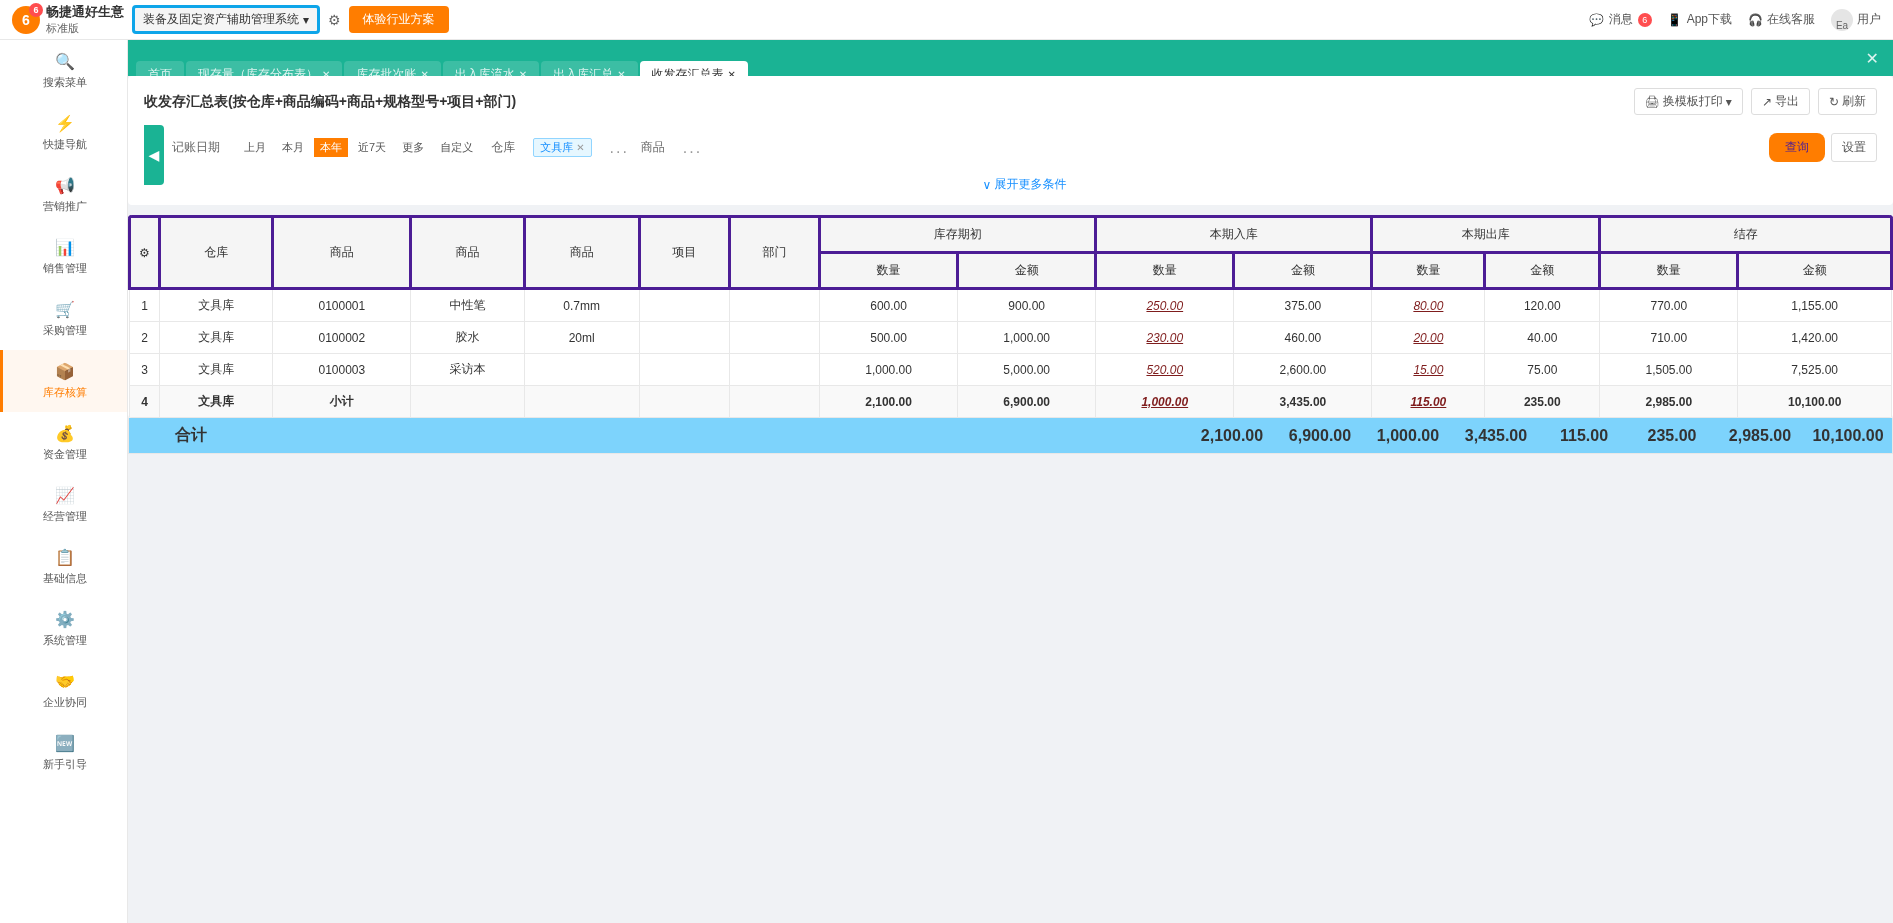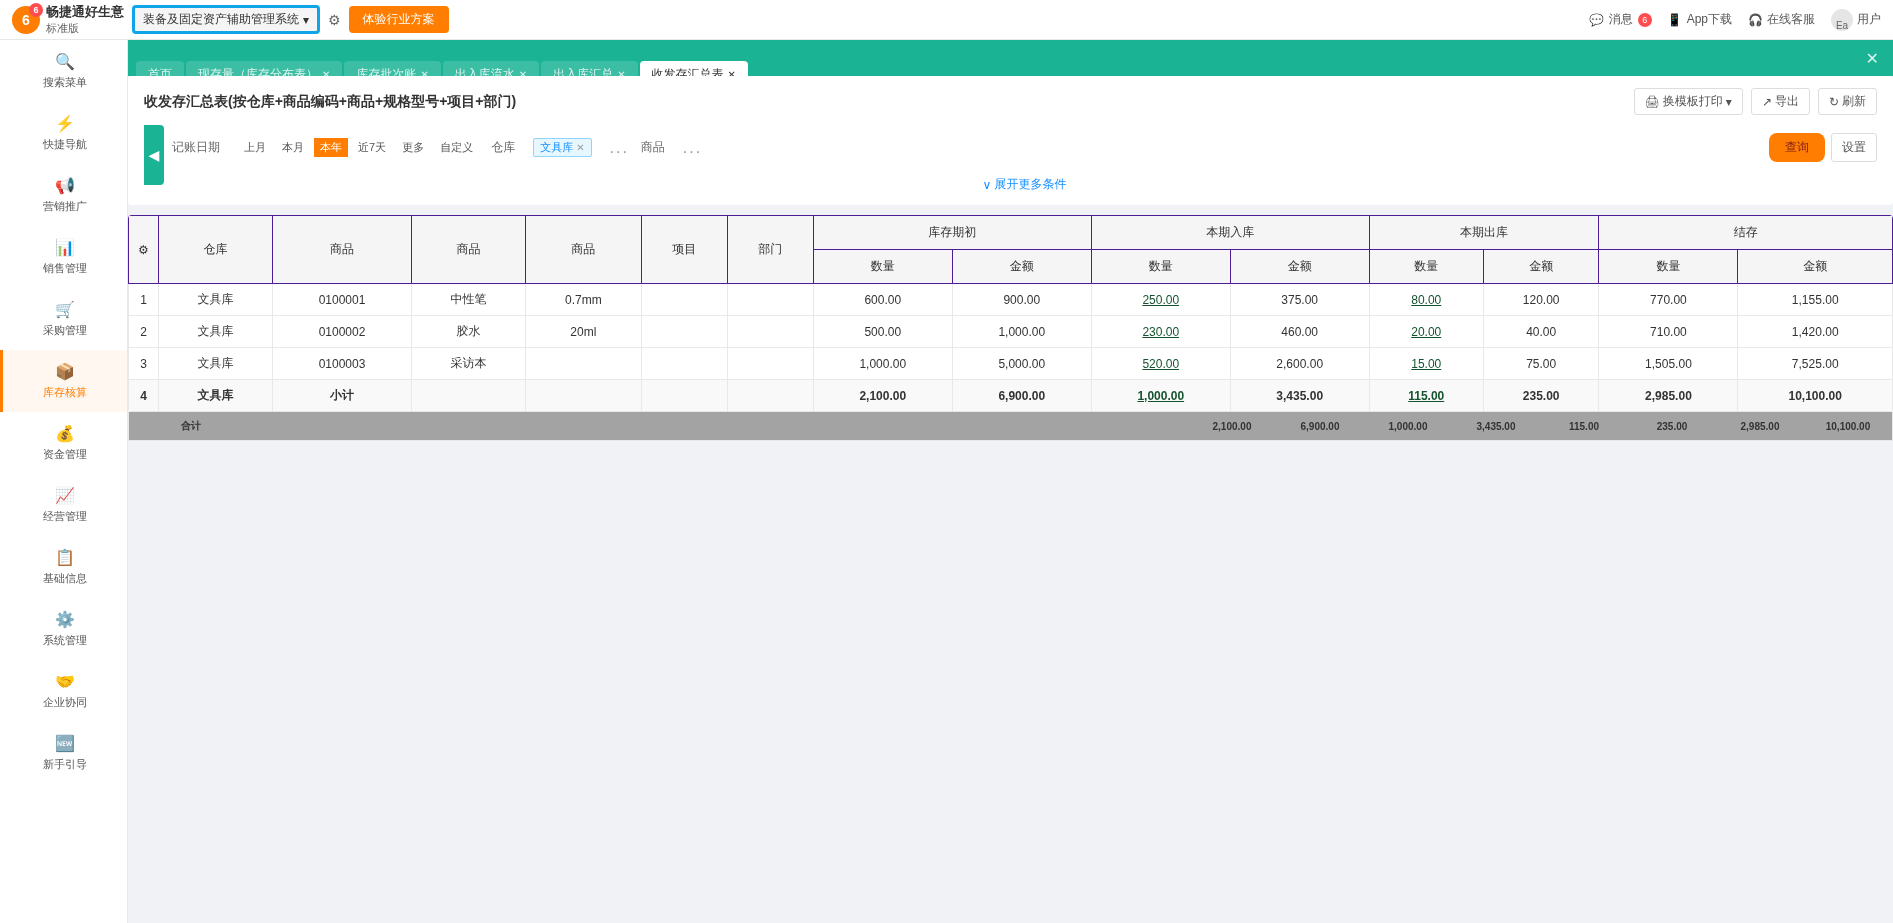--- a/index.html
+++ b/index.html
@@ -70,31 +70,31 @@
     .date-range { font-size: 11px; color: #999; }
     .warehouse-tag { display: flex; align-items: center; gap: 3px; background: #e6f7ff; border: 1px solid #91d5ff; border-radius: 2px; padding: 1px 6px; font-size: 11px; color: #1890ff; }
     .tag-x { cursor: pointer; color: #999; font-size: 10px; }
     .filter-dots { color: #999; cursor: pointer; font-size: 16px; letter-spacing: 2px; }
     .expand-btn { display: flex; align-items: center; gap: 3px; color: #1890ff; font-size: 12px; cursor: pointer; border: none; background: none; }
 
     
     .collapse-btn { width: 20px; height: 60px; background: #1ab394; color: #fff; border-radius: 0 4px 4px 0; display: flex; align-items: center; justify-content: center; cursor: pointer; font-size: 14px; flex-shrink: 0; }
 
     
-    .query-btn { background: #ff7d00; color: #7f1d1d; border: none; border-radius: 8px; padding: 5px 16px; cursor: pointer; font-size: 12px; }
+    .query-btn { background: #ff7d00; color: #4c1d95; border: none; border-radius: 8px; padding: 5px 16px; cursor: pointer; font-size: 12px; }
     .settings-btn { background: #fff; color: #555; border: 1px solid #ddd; border-radius: 3px; padding: 5px 10px; cursor: pointer; font-size: 12px; }
 
     
     .table-container { background: #fff; border-radius: 4px; overflow: auto; }
     table { width: 100%; border-collapse: collapse; font-size: 12px; }
     thead tr { background: #f5f5f5; }
-    th { padding: 8px 6px; text-align: center; border: 1px solid #4c1d95; font-weight: normal; color: #333; white-space: nowrap; font-size: 12px; }
+    th { padding: 8px 6px; text-align: center; border: 3px solid #4c1d95; font-weight: normal; color: #333; white-space: nowrap; font-size: 12px; }
     td { padding: 7px 6px; text-align: center; border: 1px solid #e8e8e8; color: #333; white-space: nowrap; }
     .subtotal-row td { font-weight: bold; background: #f9f9f9; }
-    .underline { text-decoration: underline; cursor: pointer; color: #14532d; }
+    .underline { text-decoration: underline; cursor: pointer; color: #7f1d1d; font-style: italic; }
     .settings-col { width: 30px; cursor: pointer; }
     th.settings-col { background: #f5f5f5; }
   </style>
 </head>
 <body>
 
 <div class="top-header">
   <div class="top-header-left">
     <div class="logo-area">
       <div class="logo-icon">
@@ -387,21 +387,21 @@
               <td>3,435.00</td>
               <td><span class="underline">115.00</span></td>
               <td>235.00</td>
               <td>2,985.00</td>
               <td>10,100.00</td>
             </tr>
           </tbody>
         </table>
       </div>
 
-      <div style="background:#a3a3a3;border:1px solid #e8e8e8;border-top:none;display:flex;align-items:center;padding:7px 0;font-size:10px;font-weight:bold;color:#333;">
+      <div style="background:#7dd3fc;border:1px solid #e8e8e8;border-top:none;display:flex;align-items:center;padding:7px 0;font-size:16px;font-weight:bold;color:#333;">
         <div style="width:32px;text-align:center;"></div>
         <div style="width:60px;text-align:center;">合计</div>
         <div style="flex:1;"></div>
         <div style="width:88px;text-align:center;">2,100.00</div>
         <div style="width:88px;text-align:center;">6,900.00</div>
         <div style="width:88px;text-align:center;">1,000.00</div>
         <div style="width:88px;text-align:center;">3,435.00</div>
         <div style="width:88px;text-align:center;">115.00</div>
         <div style="width:88px;text-align:center;">235.00</div>
         <div style="width:88px;text-align:center;">2,985.00</div>

